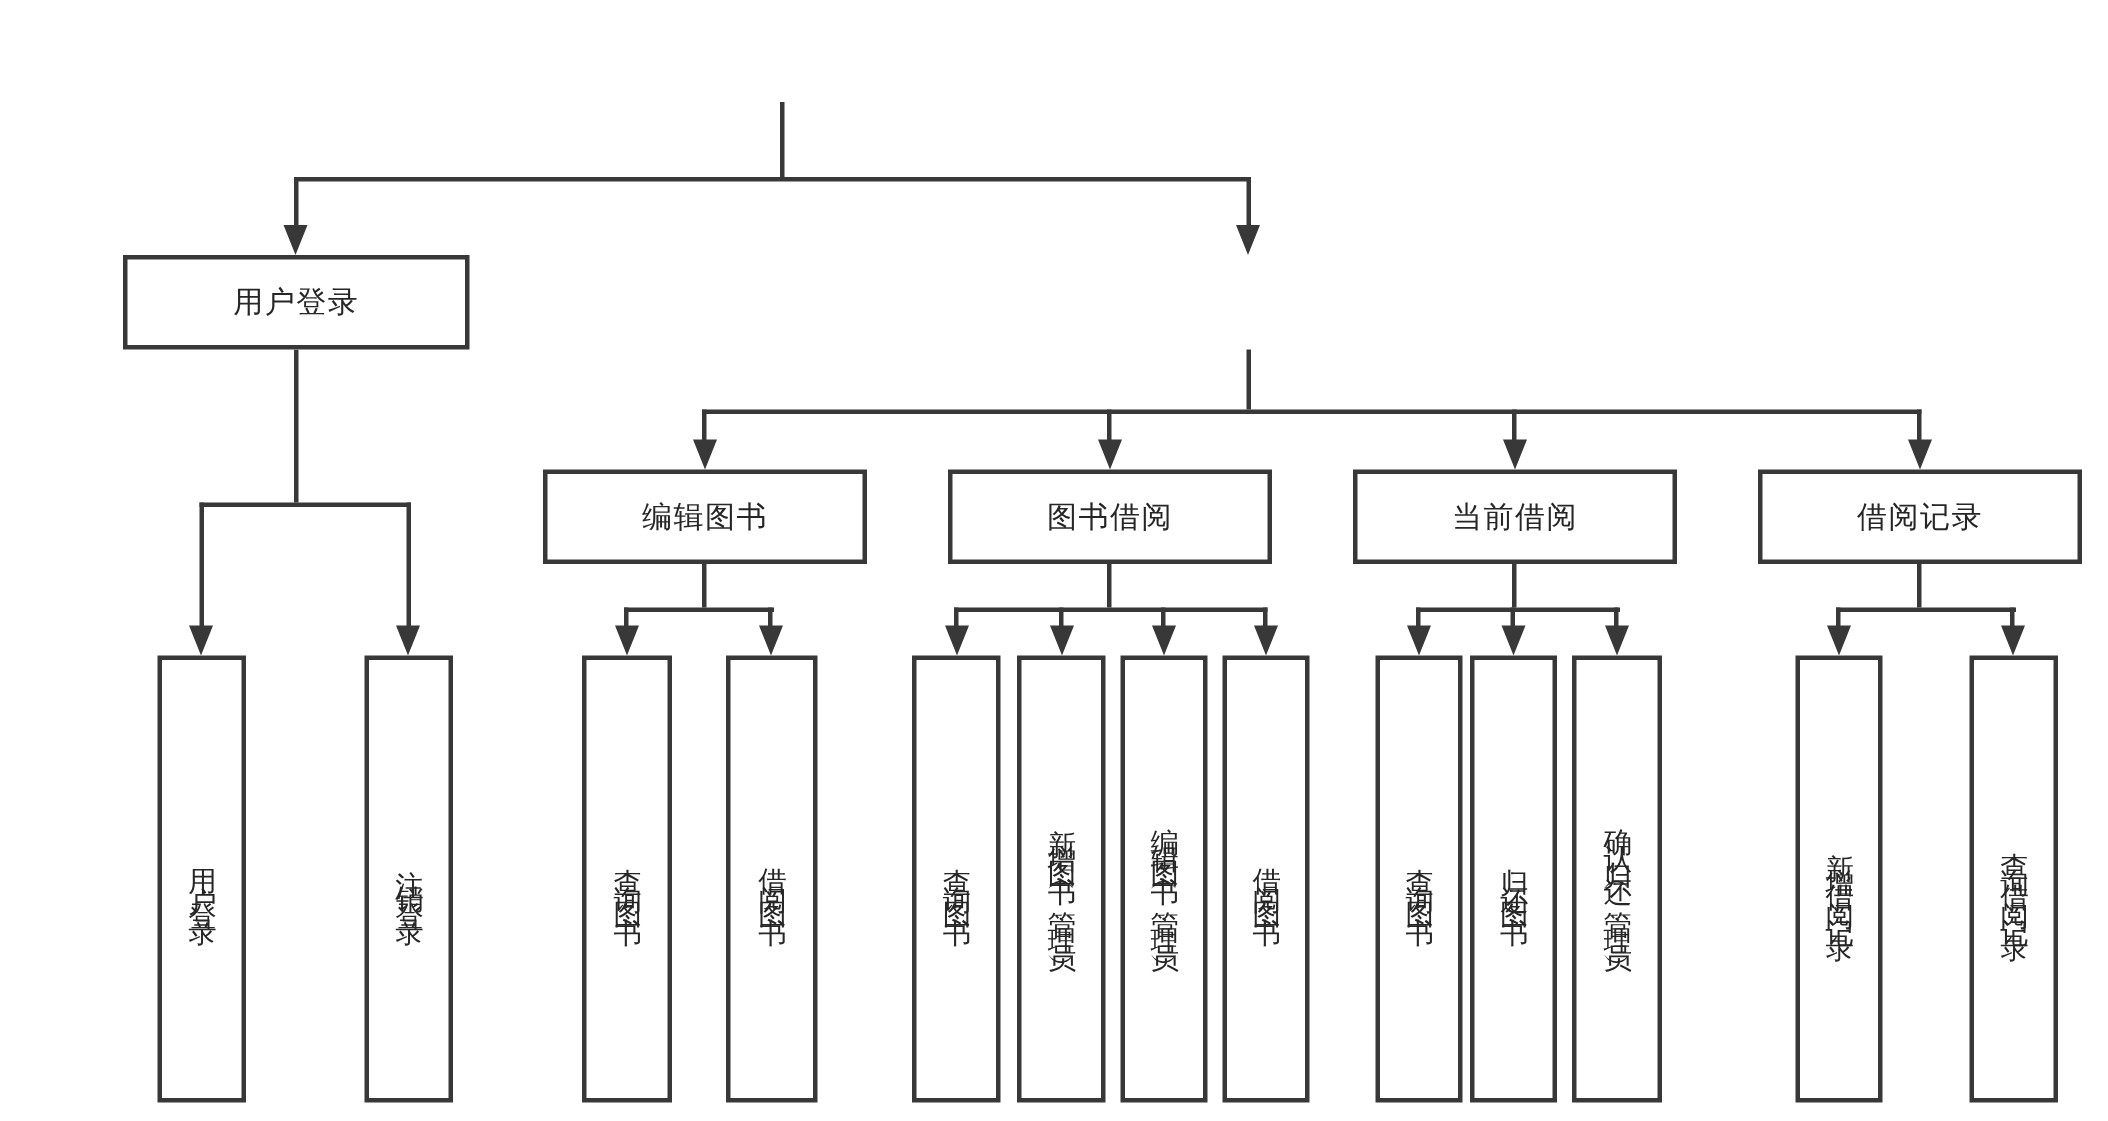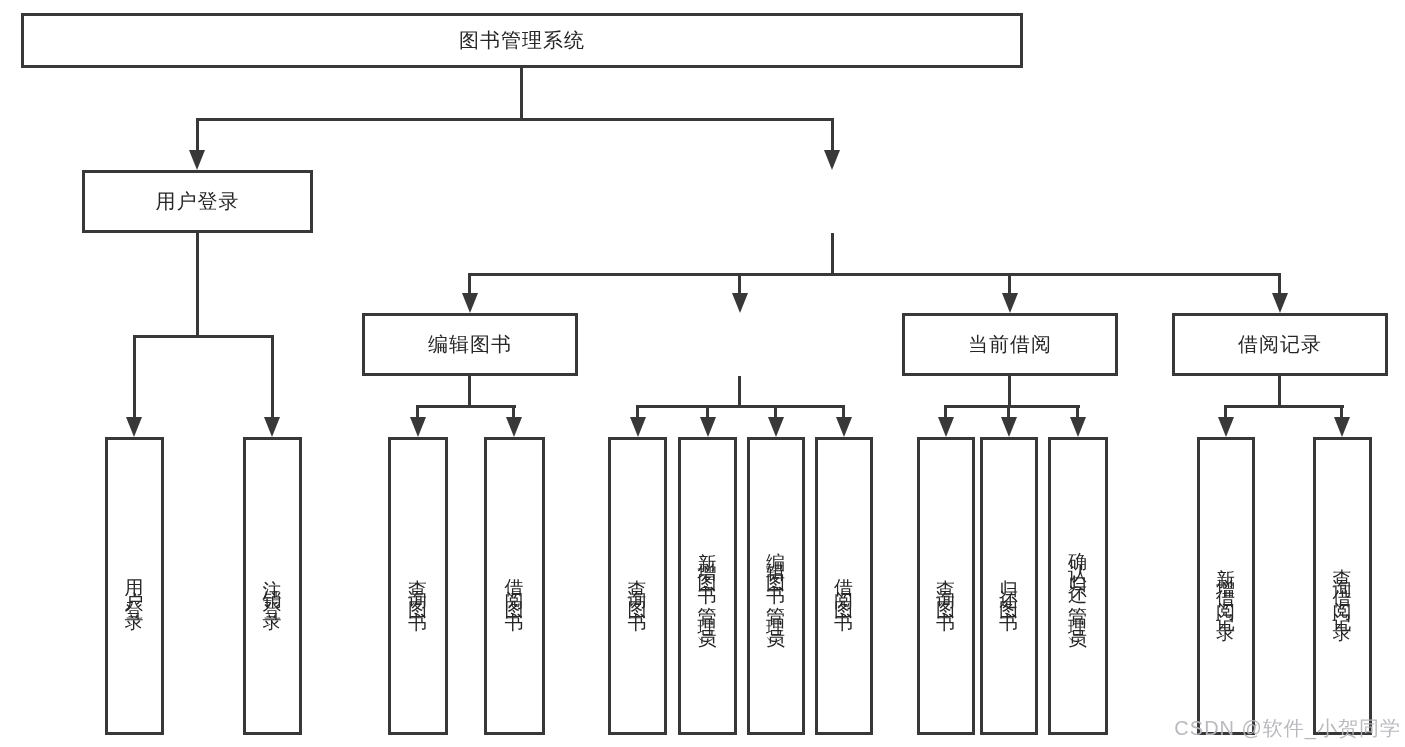--- a/index.html
+++ b/index.html
@@ -62,21 +62,20 @@
     letter-spacing: 1px;
     z-index: 3;
     opacity: 0.95;
   }
 </style>
 </head>
 <body>
 
 <div class="canvas">
 
-  <div class="node" style="left:21px; top:13px; width:1002px; height:55px;">图书管理系统</div>
 
   <div class="vl" style="left:520px; top:68px;  height:50px;"></div>
   <div class="hl" style="left:196px; top:118px; width:638px;"></div>
   <div class="vl" style="left:196px; top:118px; height:34px;"></div>
   <div class="ah" style="left:189px; top:150px;"></div>
   <div class="vl" style="left:831px; top:118px; height:34px;"></div>
   <div class="ah" style="left:824px; top:150px;"></div>
 
   <div class="node" style="left:82px;  top:170px; width:231px; height:63px;">用户登录</div>
 
@@ -92,20 +91,21 @@
   <div class="vl" style="left:468px;  top:273px; height:22px;"></div>
   <div class="ah" style="left:462px;  top:293px;"></div>
   <div class="vl" style="left:738px;  top:273px; height:22px;"></div>
   <div class="ah" style="left:732px;  top:293px;"></div>
   <div class="vl" style="left:1008px; top:273px; height:22px;"></div>
   <div class="ah" style="left:1002px; top:293px;"></div>
   <div class="vl" style="left:1278px; top:273px; height:22px;"></div>
   <div class="ah" style="left:1272px; top:293px;"></div>
 
   <div class="node" style="left:362px;  top:313px; width:216px; height:63px;">编辑图书</div>
+  <div class="node" style="left:632px;  top:313px; width:216px; height:63px;">图书借阅</div>
   <div class="node" style="left:902px;  top:313px; width:216px; height:63px;">当前借阅</div>
   <div class="node" style="left:1172px; top:313px; width:216px; height:63px;">借阅记录</div>
 
   <div class="vl" style="left:468px; top:376px; height:29px;"></div>
   <div class="hl" style="left:416px; top:405px; width:100px;"></div>
   <div class="vl" style="left:416px; top:405px; height:14px;"></div>
   <div class="ah" style="left:410px; top:417px;"></div>
   <div class="vl" style="left:512px; top:405px; height:14px;"></div>
   <div class="ah" style="left:506px; top:417px;"></div>
 
@@ -169,15 +169,14 @@
   <div class="leaf" style="left:1048px; top:437px; width:60px; height:298px;">
     <span>确认归还（管理员）</span>
     </div>
   <div class="leaf" style="left:1197px; top:437px; width:58px; height:298px;">
     <span>新增借阅记录</span>
     </div>
   <div class="leaf" style="left:1313px; top:437px; width:59px; height:298px;">
     <span>查询借阅记录</span>
     </div>
 
-  <div class="watermark">CSDN @软件_小贺同学</div>
 
 </div>
 
 </body></html>

